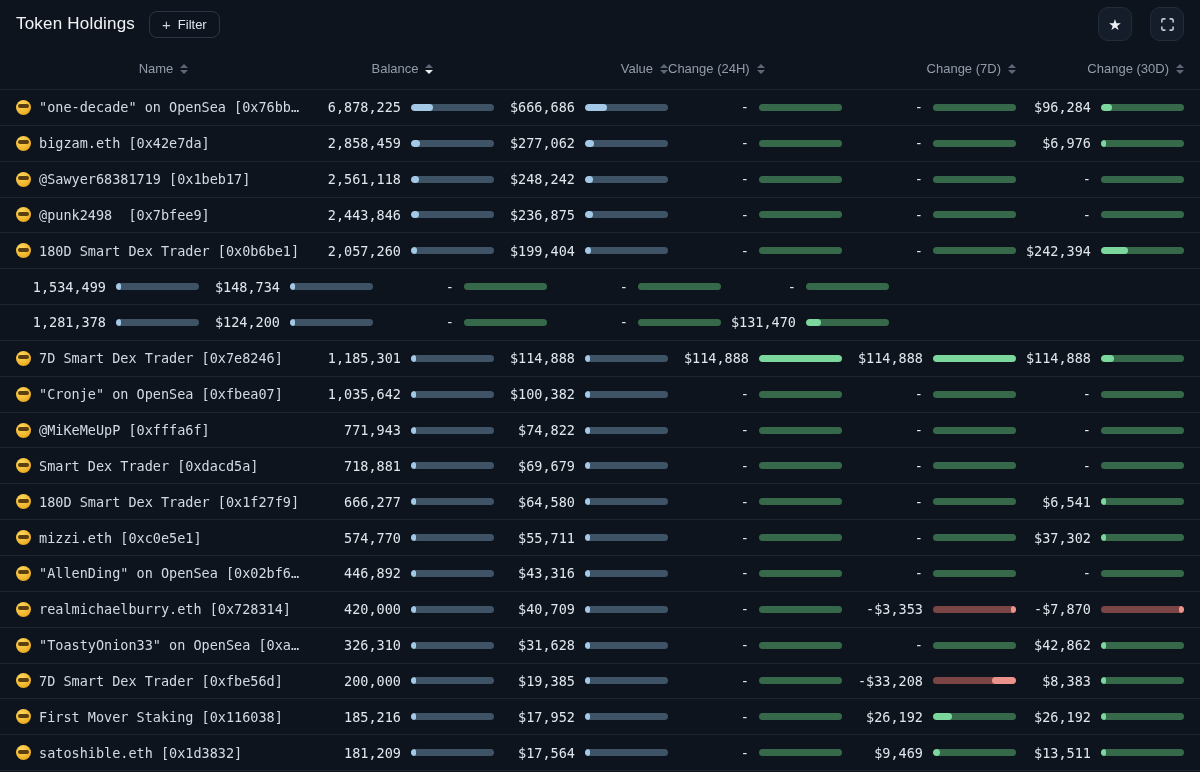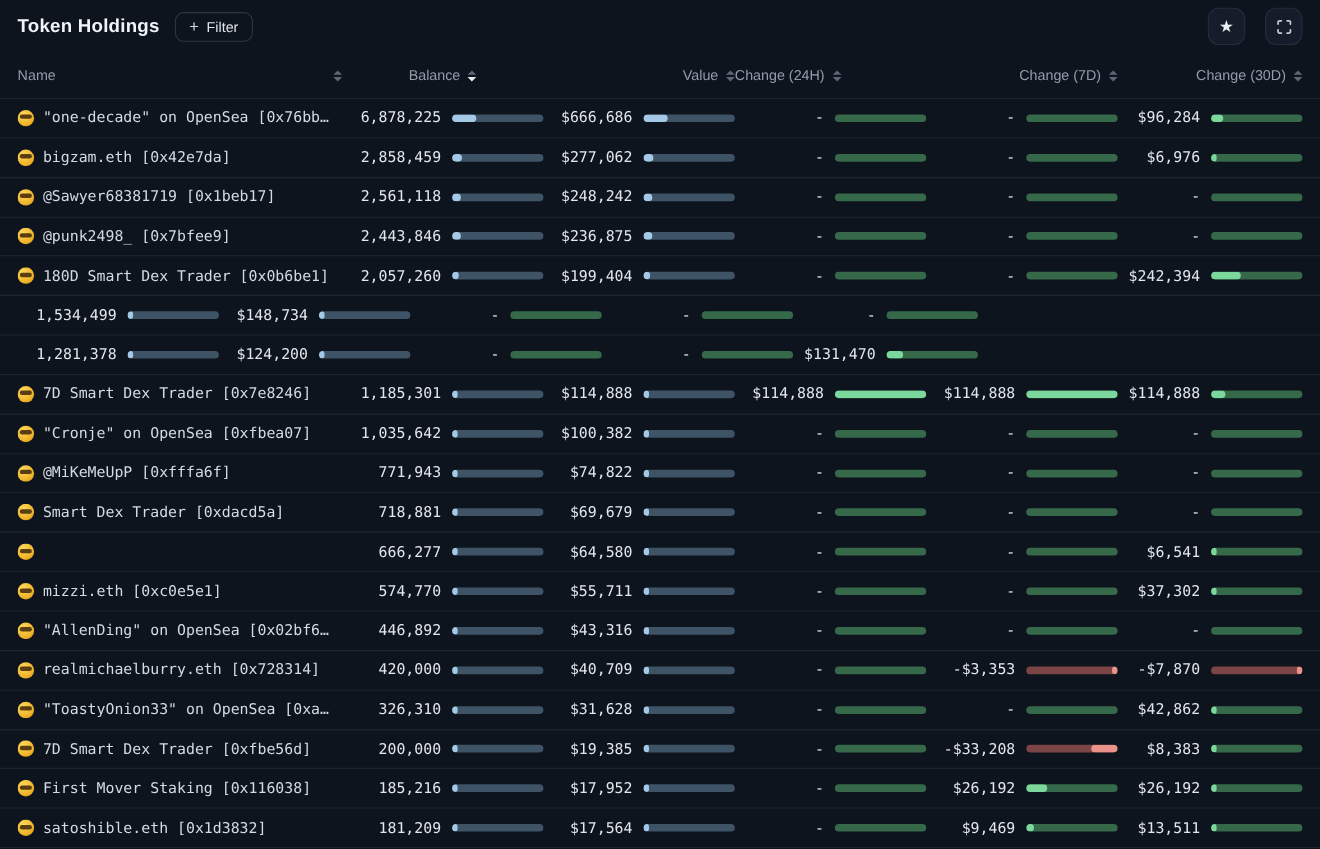--- a/index.html
+++ b/index.html
@@ -8,35 +8,35 @@
     --neutral-fill:#a3c9e6;  --neutral-track:#3e5366;
     --bg:#0e141d; --row-line:rgba(148,166,195,0.12);
   }
   *{box-sizing:border-box}
   html,body{margin:0;padding:0}
   body{width:1200px;height:772px;overflow:hidden;background:var(--bg);
        font-family:"Liberation Sans",sans-serif;color:#e2e7ed}
 
   
   .topbar{display:flex;align-items:center;height:48px;padding:0 16px;gap:14px}
-  .title{font-size:17px;font-weight:700;color:#f1f4f7;letter-spacing:.2px}
+  .title{font-size:17px;font-weight:400;color:#f1f4f7;letter-spacing:.2px}
   .btn-filter{display:inline-flex;align-items:center;gap:7px;height:27px;padding:0 12px;
       background:transparent;border:1px solid #2b3545;border-radius:8px;color:#dfe4ea;
       font-family:"Liberation Sans",sans-serif;font-size:13px;cursor:pointer}
   .btn-filter .plus{font-size:15px;color:#cdd4dd;line-height:1}
   .spacer{flex:1}
   .iconbtn{width:34px;height:34px;border-radius:10px;border:1px solid #232d3c;background:#151d2a;
       display:inline-flex;align-items:center;justify-content:center;cursor:pointer;margin-left:4px}
   .star{color:#eceff3;font-size:15px;line-height:1}
 
   
   .thead{display:flex;align-items:center;height:42px;padding:0 16px;
       color:#929cab;font-size:13px;border-bottom:1px solid var(--row-line)}
   .hcell{display:flex;align-items:center;cursor:pointer}
-  .h-name{width:295px;justify-content:space-between}
+  .h-name{width:295px;justify-content:center}
   .h-bal{width:183px;justify-content:center}
   .h-val{width:174px;justify-content:flex-end}
   .h-24{width:174px;justify-content:flex-start}
   .h-7{width:174px;justify-content:flex-end}
   .h-30{width:168px;justify-content:flex-end}
   .sort{display:inline-flex;flex-direction:column;gap:2px;margin-left:7px}
   .sort b{width:0;height:0;border-left:4px solid transparent;border-right:4px solid transparent}
   .sort .up{border-bottom:4px solid #5d6776}
   .sort .dn{border-top:4px solid #5d6776}
   .sort .dn.active{border-top-color:#e8ecf1}
@@ -483,20 +483,21 @@
     </div>
     <div class="cell c-30">
       <span>-</span>
       <span class="bar chg"></span>
     </div>
   </div>
 
   <div class="row">
     <div class="cell c-name">
       <span class="avatar"></span>
+      <span class="nm">180D Smart Dex Trader [0x1f27f9]</span>
     </div>
     <div class="cell c-bal">
       <span>666,277</span>
       <span class="bar blue">
           <i style="width: 2.5%; min-width: 5px;"></i>
         </span>
     </div>
     <div class="cell c-val">
       <span>$64,580</span>
       <span class="bar blue">

